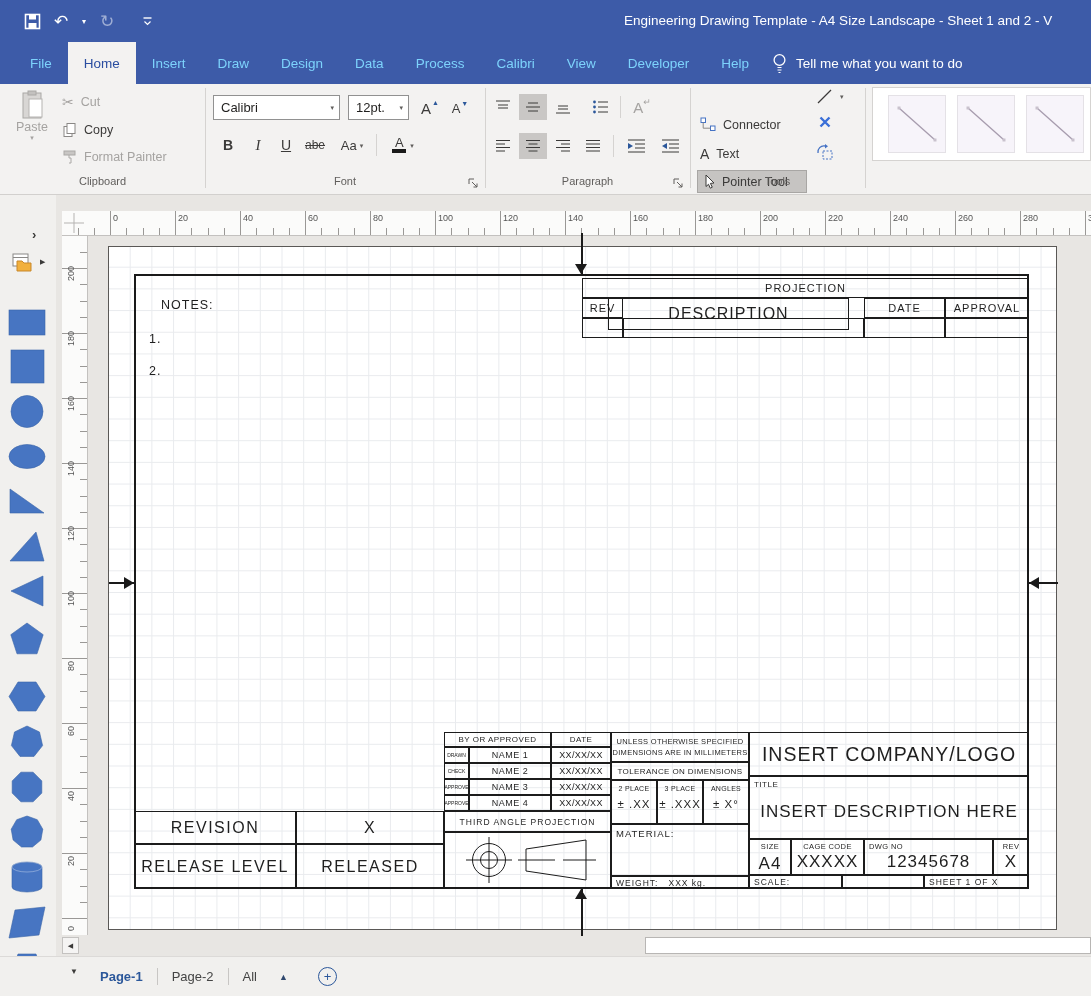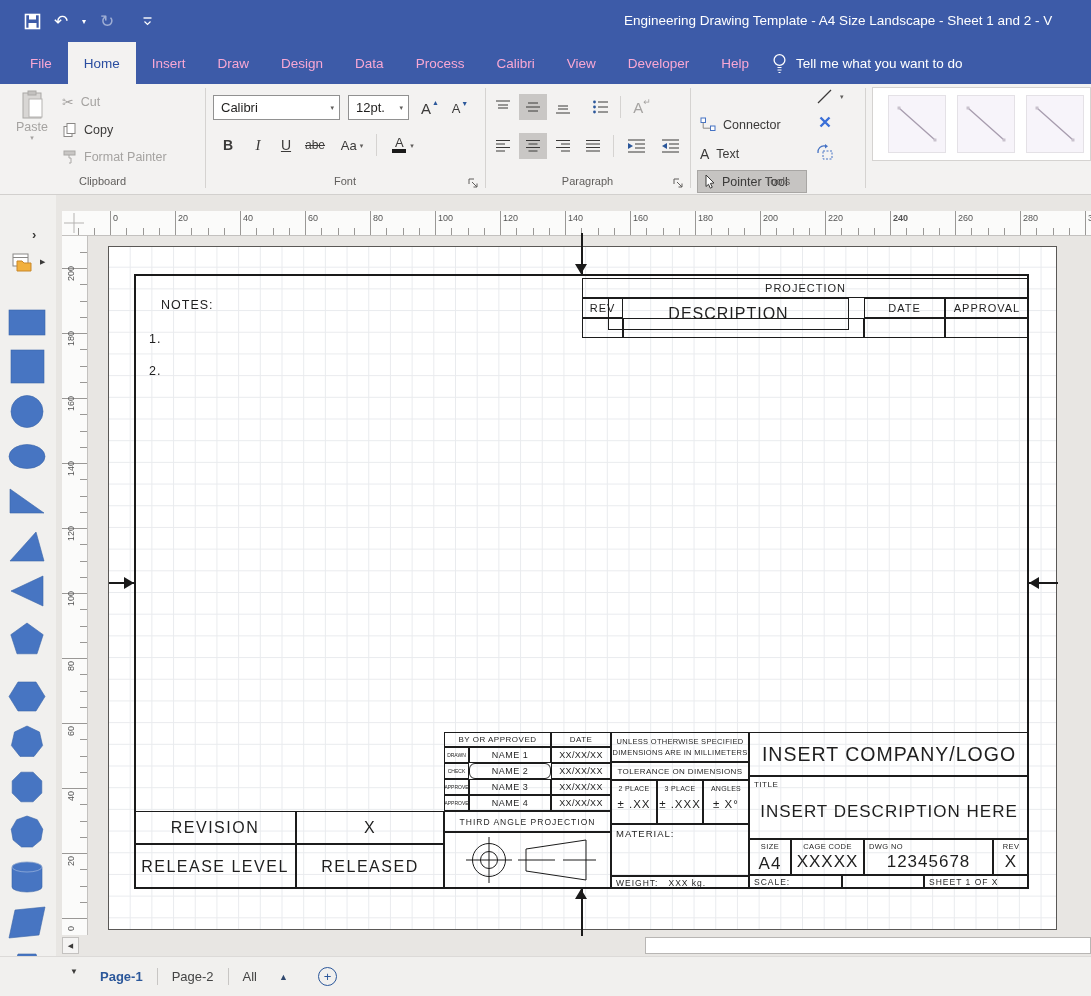--- a/index.html
+++ b/index.html
@@ -6,21 +6,21 @@
 body{width:1091px;height:996px;overflow:hidden;font-family:"Liberation Sans",sans-serif;background:#fff;position:relative}
 #app{position:absolute;left:0;top:0;width:1091px;height:996px;background:#f3f2f1}
 .abs{position:absolute}
 svg{display:block}
 
 #titlebar{left:0;top:0;width:1091px;height:42px;background:#3d5ba8}
 #titlebar .qat{position:absolute;top:0;height:42px;display:flex;align-items:center;color:#fff}
 #title-text{position:absolute;left:624px;top:13px;font-size:13.5px;color:#fff;white-space:nowrap}
 
 #tabrow{left:0;top:42px;width:1091px;height:42px;background:#3d5ba8;display:flex;padding-left:14px}
-.tab{color:#f9a8d4;font-size:13.5px;padding:0 16px;display:flex;align-items:center}
+.tab{color:#7dd3fc;font-size:13.5px;padding:0 16px;display:flex;align-items:center}
 .tab.active{background:#f3f2f1;color:#2a4da0}
 #tellme{left:772px;top:42px;height:42px;display:flex;align-items:center;gap:9px;color:#fff;font-size:13.5px}
 
 #ribbon{left:0;top:84px;width:1091px;height:111px;background:#f3f2f1;border-bottom:1px solid #d2d0ce}
 .vdiv{position:absolute;top:4px;width:1px;height:100px;background:#d5d3d1}
 .grp-label{position:absolute;top:91px;font-size:11px;color:#605e5c;text-align:center}
 .rtxt{font-size:12.5px;color:#3b3a39}
 .dis{color:#a5a3a1}
 .chev{font-size:7px;color:#605e5c;line-height:1}
 .combo{position:absolute;background:#fff;border:1px solid #919191;font-size:13px;color:#201f1e;display:flex;align-items:center;padding-left:7px;justify-content:space-between}
@@ -511,21 +511,21 @@
         <div class="rlabel" style="left: 181px; top: 2px;">40</div>
         <div class="rlabel" style="left: 246px; top: 2px;">60</div>
         <div class="rlabel" style="left: 311px; top: 2px;">80</div>
         <div class="rlabel" style="left: 376px; top: 2px;">100</div>
         <div class="rlabel" style="left: 441px; top: 2px;">120</div>
         <div class="rlabel" style="left: 506px; top: 2px;">140</div>
         <div class="rlabel" style="left: 571px; top: 2px;">160</div>
         <div class="rlabel" style="left: 636px; top: 2px;">180</div>
         <div class="rlabel" style="left: 701px; top: 2px;">200</div>
         <div class="rlabel" style="left: 766px; top: 2px;">220</div>
-        <div class="rlabel" style="left: 831px; top: 2px; font-weight: bold;">240</div>
+        <div class="rlabel" style="left: 831px; top: 2px;">240</div>
         <div class="rlabel" style="left: 896px; top: 2px;">260</div>
         <div class="rlabel" style="left: 961px; top: 2px;">280</div>
         <div class="rlabel" style="left: 1026px; top: 2px;">300</div>
       </div>
     <div id="vruler">
         <div class="tick" style="top: 15.75px;"></div>
         <div class="tick major" style="top: 32px;"></div>
         <div class="tick" style="top: 48.25px;"></div>
         <div class="tick" style="top: 64.5px;"></div>
         <div class="tick" style="top: 80.75px;"></div>
@@ -624,21 +624,21 @@
         </div>
 
       <div style="position:absolute;left:335px;top:485px;width:167px;height:79px">
         <div class="tc eng" style="left:0;top:0;width:107px;height:15px;font-size:8px;letter-spacing:.5px">BY OR APPROVED</div>
         <div class="tc eng" style="left:107px;top:0;width:60px;height:15px;font-size:8px;letter-spacing:.5px">DATE</div>
         <div id="approval-rows">
             <div class="tc eng" style="left: 0px; top: 15px; width: 25px; height: 16px; font-size: 5px; letter-spacing: 0px;">DRAWN</div>
             <div class="tc eng" style="left: 25px; top: 15px; width: 82px; height: 16px; font-size: 9px; letter-spacing: 0.5px;">NAME 1</div>
             <div class="tc eng" style="left: 107px; top: 15px; width: 60px; height: 16px; font-size: 9px; letter-spacing: 0.3px;">XX/XX/XX</div>
             <div class="tc eng" style="left: 0px; top: 31px; width: 25px; height: 16px; font-size: 5px; letter-spacing: 0px;">CHECK</div>
-            <div class="tc eng" style="left: 25px; top: 31px; width: 82px; height: 16px; font-size: 9px; letter-spacing: 0.5px; border-radius: 6px;">NAME 2</div>
+            <div class="tc eng" style="left: 25px; top: 31px; width: 82px; height: 16px; font-size: 9px; letter-spacing: 0.5px;">NAME 2</div>
             <div class="tc eng" style="left: 107px; top: 31px; width: 60px; height: 16px; font-size: 9px; letter-spacing: 0.3px;">XX/XX/XX</div>
             <div class="tc eng" style="left: 0px; top: 47px; width: 25px; height: 16px; font-size: 5px; letter-spacing: 0px;">APPROVE</div>
             <div class="tc eng" style="left: 25px; top: 47px; width: 82px; height: 16px; font-size: 9px; letter-spacing: 0.5px;">NAME 3</div>
             <div class="tc eng" style="left: 107px; top: 47px; width: 60px; height: 16px; font-size: 9px; letter-spacing: 0.3px;">XX/XX/XX</div>
             <div class="tc eng" style="left: 0px; top: 63px; width: 25px; height: 16px; font-size: 5px; letter-spacing: 0px;">APPROVE</div>
             <div class="tc eng" style="left: 25px; top: 63px; width: 82px; height: 16px; font-size: 9px; letter-spacing: 0.5px;">NAME 4</div>
             <div class="tc eng" style="left: 107px; top: 63px; width: 60px; height: 16px; font-size: 9px; letter-spacing: 0.3px;">XX/XX/XX</div>
           </div>
       </div>
 

